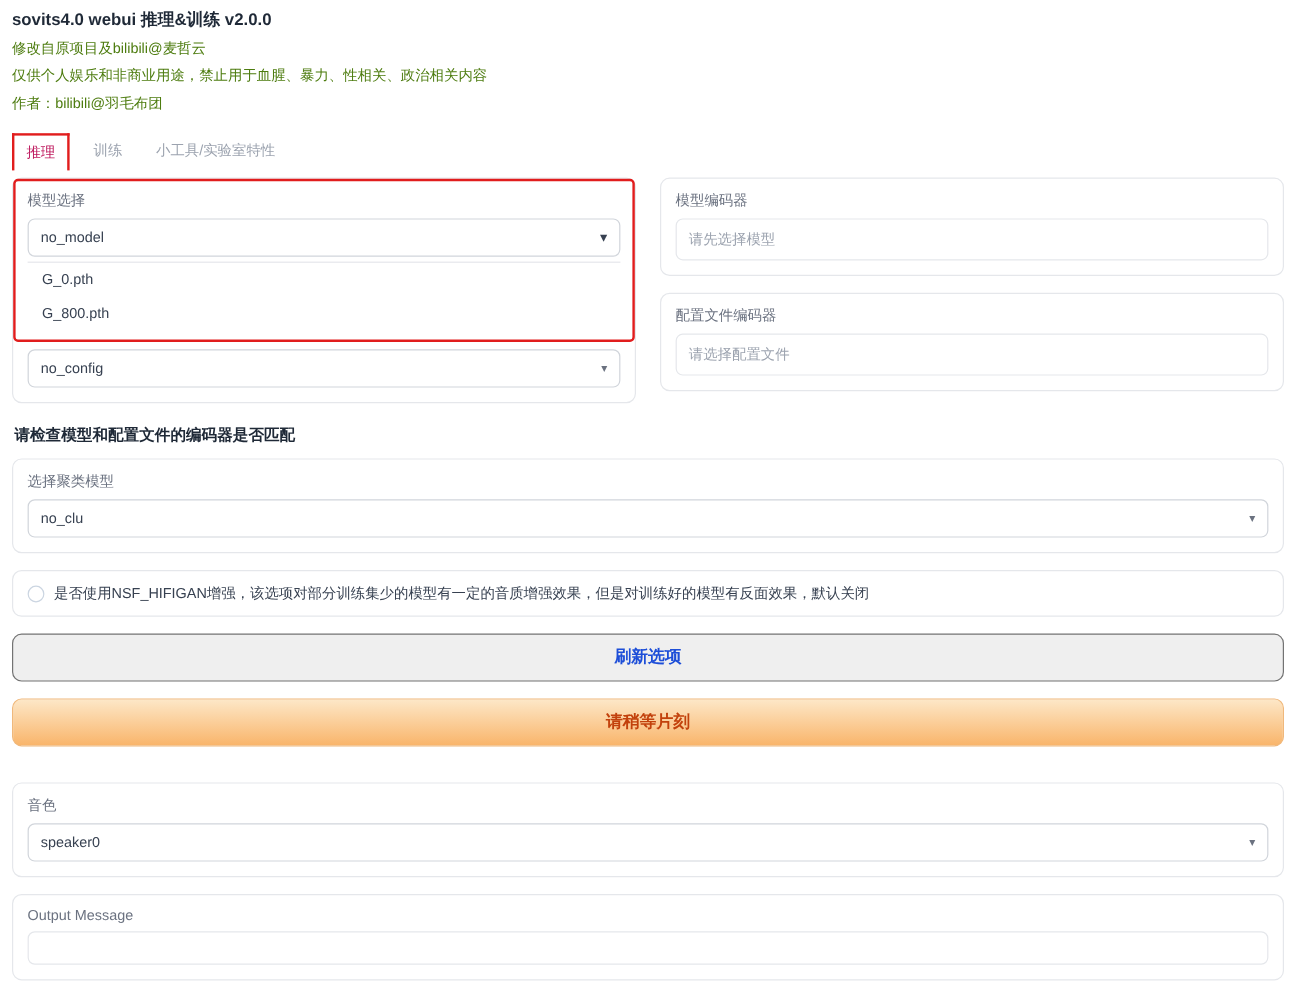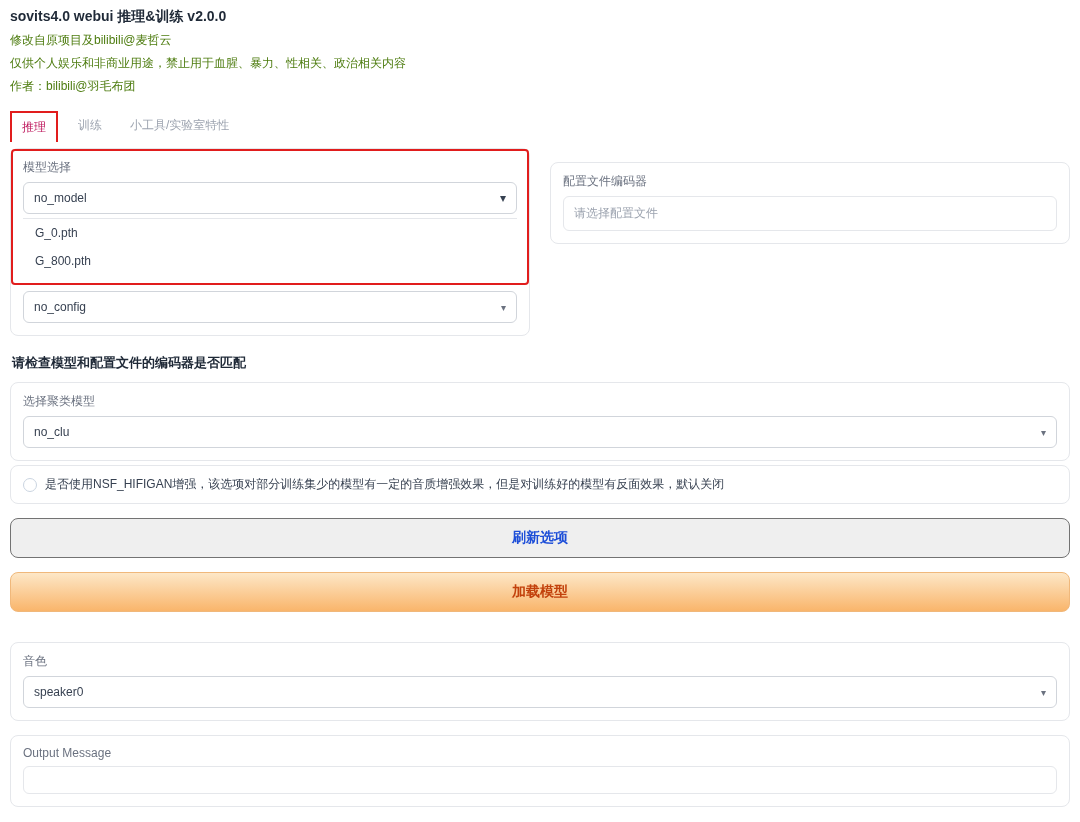--- a/index.html
+++ b/index.html
@@ -24,21 +24,21 @@
   .red-wrapper { border:2px solid #E11D1D; border-radius:4px; padding:8px 10px 8px 10px; }
   .model-select-bar { background:#fff; border:1px solid #d1d5db; border-radius:6px; padding:8px 10px; display:flex; justify-content:space-between; align-items:flex-start; font-size:12px; color:#374151; margin-bottom:4px; }
   .model-options { border-top:1px solid #e5e7eb; }
   .model-option { padding:7px 12px; font-size:12px; color:#374151; }
   .model-option + .model-option { }
 
   .input-box { width:100%; background:#fff; border:1px solid #e5e7eb; border-radius:6px; padding:8px 10px; font-size:12px; color:#9ca3af; }
 
   .section-title { font-size:13px; font-weight:700; margin:18px 0 10px 2px; color:#1f2937; }
 
-  .checkbox-block { border:1px solid #e5e7eb; border-radius:8px; padding:10px 12px; display:flex; align-items:center; gap:8px; font-size:12px; color:#374151; margin-top:4px;}
+  .checkbox-block { border:1px solid #e5e7eb; border-radius:8px; padding:10px 12px; display:flex; align-items:center; gap:8px; font-size:12px; color:#374151; margin-top:14px;}
   .checkbox-circle { width:14px; height:14px; border-radius:50%; border:1.5px solid #cbd5e1; flex:0 0 auto; }
 
   .big-btn { width:100%; border-radius:8px; padding:10px 0; font-size:14px; font-weight:600; text-align:center; margin-top:14px; }
   .btn-refresh { background:#efefef; color:#1d4ed8; border:1px solid #737373; }
   .btn-load { background: linear-gradient(180deg, #fde7c7 0%, #f9b56b 100%); color:#c2410c; border:1px solid #f0b87b; }
 
   .textarea { border:1px solid #e5e7eb; border-radius:6px; min-height:28px; padding:4px; }
 </style>
 </head>
 <body>
@@ -73,20 +73,24 @@
         <div style="padding:6px 12px 12px 12px;">
           <div class="select-body">
             <span>no_config</span>
             <span class="chev">▾</span>
           </div>
         </div>
       </div>
     </div>
 
     <div class="col">
+      <div class="block">
+        <span class="label">模型编码器</span>
+        <div class="input-box">请先选择模型</div>
+      </div>
       <div class="block" style="margin-top:14px;">
         <span class="label">配置文件编码器</span>
         <div class="input-box">请选择配置文件</div>
       </div>
     </div>
   </div>
 
   <div class="section-title">请检查模型和配置文件的编码器是否匹配</div>
 
   <div class="block">
@@ -96,21 +100,21 @@
       <span class="chev">▾</span>
     </div>
   </div>
 
   <div class="checkbox-block">
     <span class="checkbox-circle"></span>
     <span>是否使用NSF_HIFIGAN增强，该选项对部分训练集少的模型有一定的音质增强效果，但是对训练好的模型有反面效果，默认关闭</span>
   </div>
 
   <div class="big-btn btn-refresh">刷新选项</div>
-  <div class="big-btn btn-load">加载模型</div>
+  <div class="big-btn btn-load">请稍等片刻</div>
 
   <div class="block" style="margin-top:30px;">
     <span class="label">音色</span>
     <div class="select-body">
       <span>speaker0</span>
       <span class="chev">▾</span>
     </div>
   </div>
 
   <div class="block" style="margin-top:14px;">

